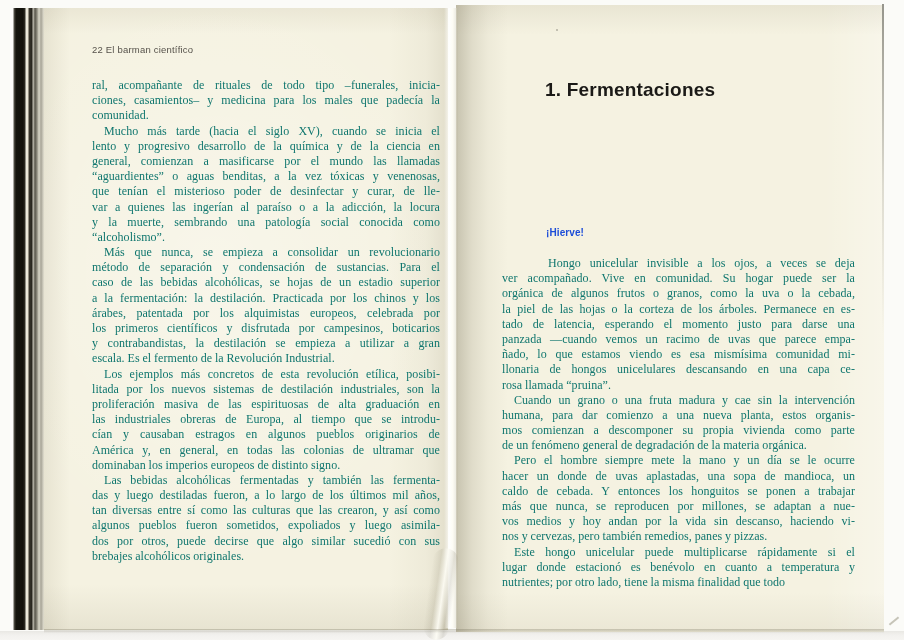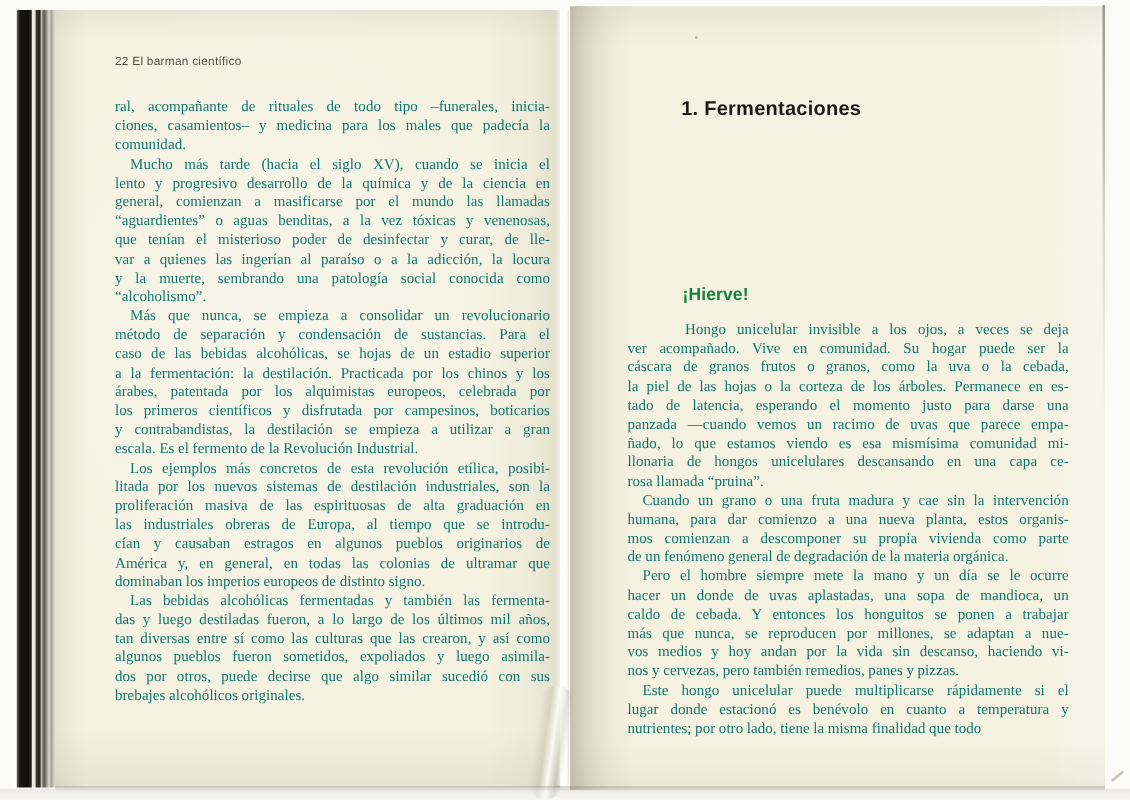--- a/index.html
+++ b/index.html
@@ -169,34 +169,34 @@
     text-align-last: left;
   }
   .para-indent-sm .tline:first-child { text-indent: 12px; }
   .para-indent-lg .tline:first-child { text-indent: 46px; }
   .chapter-title {
     position: absolute;
     left: 545px; top: 79px;
     margin: 0;
     font-family: "Liberation Sans", "DejaVu Sans", sans-serif;
     font-weight: bold;
-    font-size: 16px;
+    font-size: 19px;
     letter-spacing: 0.2px;
     color: #1b1a17;
     z-index: 5;
   }
   .section-heading {
     position: absolute;
     left: 546px; top: 227px;
     margin: 0;
     font-family: "Liberation Sans", "DejaVu Sans", sans-serif;
     font-weight: bold;
-    font-size: 14px;
+    font-size: 10px;
     letter-spacing: 0.1px;
-    color: #15803d;
+    color: #1d4ed8;
     z-index: 5;
   }
 </style>
 </head>
 <body>
 
 <div id="scene">
 
   <div class="floor"></div>
 
@@ -260,21 +260,21 @@
   </div>
 
   <h1 class="chapter-title">1. Fermentaciones</h1>
 
   <h2 class="section-heading">¡Hierve!</h2>
 
   <div class="text-block text-right">
     <div class="para para-indent-lg">
         <div class="tline">Hongo unicelular invisible a los ojos, a veces se deja</div>
         <div class="tline">ver acompañado. Vive en comunidad. Su hogar puede ser la</div>
-        <div class="tline">cáscara de granos frutos o granos, como la uva o la cebada,</div>
+        <div class="tline">orgánica de algunos frutos o granos, como la uva o la cebada,</div>
         <div class="tline">la piel de las hojas o la corteza de los árboles. Permanece en es-</div>
         <div class="tline">tado de latencia, esperando el momento justo para darse una</div>
         <div class="tline">panzada —cuando vemos un racimo de uvas que parece empa-</div>
         <div class="tline">ñado, lo que estamos viendo es esa mismísima comunidad mi-</div>
         <div class="tline">llonaria de hongos unicelulares descansando en una capa ce-</div>
         <div class="tline tline-last">rosa llamada “pruina”.</div>
       </div>
     <div class="para para-indent-sm">
         <div class="tline">Cuando un grano o una fruta madura y cae sin la intervención</div>
         <div class="tline">humana, para dar comienzo a una nueva planta, estos organis-</div>

